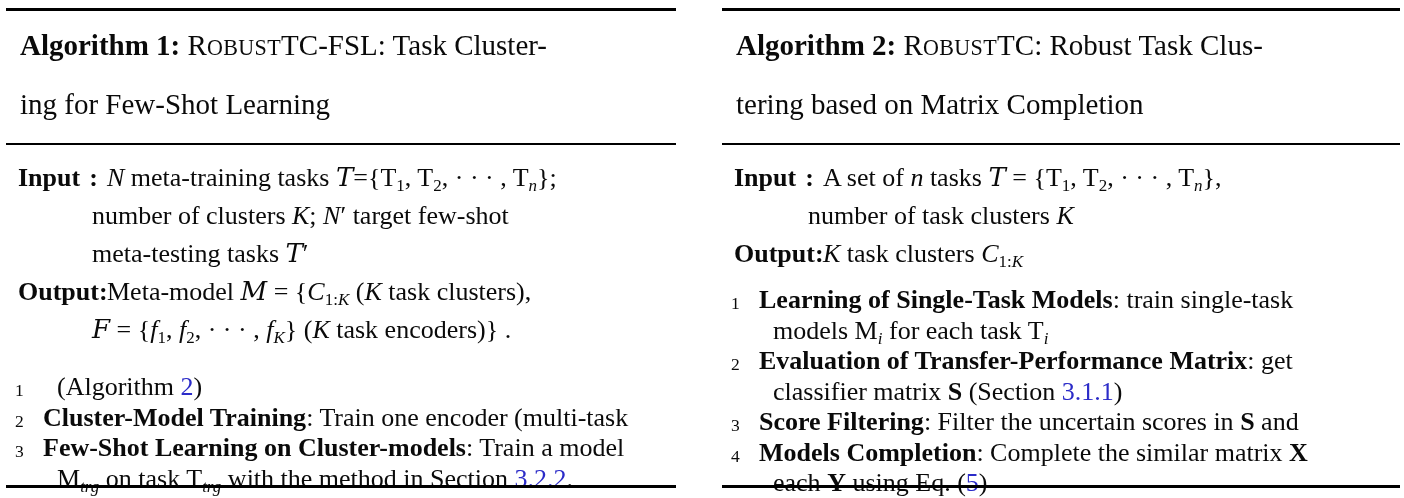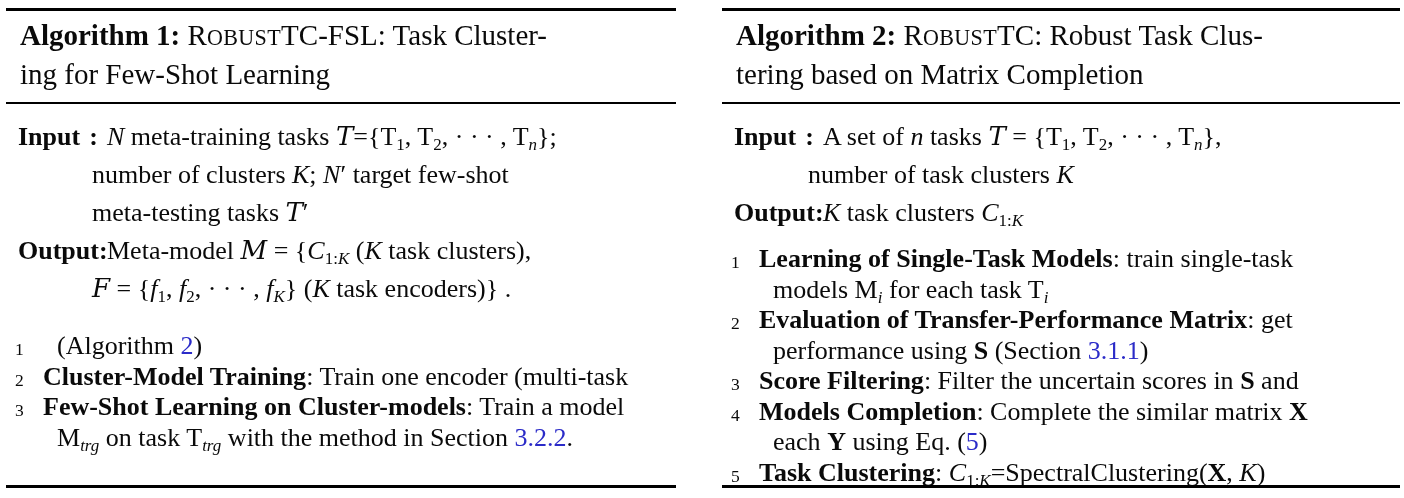--- a/index.html
+++ b/index.html
@@ -8,21 +8,21 @@
     font-family:"Liberation Serif","DejaVu Serif",serif;color:#0a0a0a;
     overflow:hidden;
   }
   .algo{position:absolute;top:8px;height:480px;}
   #alg1{left:6px;width:670px;}
   #alg2{left:722px;width:678px;}
   .rule{background:#000;}
   .rule.thick{height:3px;}
   .rule.thin{height:2px;}
   .rule.bottom{position:absolute;left:0;right:0;bottom:0;}
-  .title{padding:6px 2px 10px 14px;font-size:29px;line-height:36px;}
+  .title{padding:6px 2px 10px 14px;font-size:29px;line-height:57px;}
   .tline{white-space:nowrap;}
   .io{padding-top:9px;font-size:26px;}
   .io .line{line-height:29px;white-space:nowrap;margin-top:9px;}
   .io-first{display:flex;padding-left:12px;}
   .io-label{display:inline-flex;flex:none;width:80px;justify-content:space-between;font-weight:700;}
   .io-text{padding-left:9px;}
   .io-cont{padding-left:86px;}
   .steps{font-size:26px;}
   #alg1 .steps{margin-top:28px;}
   #alg2 .steps{margin-top:17px;}
@@ -122,21 +122,21 @@
         <span class="num">1</span>
         <div class="slines">
           <div class="line"><span class="s-b">Learning of Single-Task Models</span><span>: train single-task</span></div>
           <div class="line cont"><span>models M</span><span class="s-sub s-i">i</span><span> for each task T</span><span class="s-sub s-i">i</span></div>
         </div>
       </div>
       <div class="step">
         <span class="num">2</span>
         <div class="slines">
           <div class="line"><span class="s-b">Evaluation of Transfer-Performance Matrix</span><span>: get</span></div>
-          <div class="line cont"><span>performance using </span><span class="s-bfm">S</span><span> (Section </span><span class="s-link">3.1.1</span><span>)</span></div>
+          <div class="line cont"><span>classifier matrix </span><span class="s-bfm">S</span><span> (Section </span><span class="s-link">3.1.1</span><span>)</span></div>
         </div>
       </div>
       <div class="step">
         <span class="num">3</span>
         <div class="slines">
           <div class="line"><span class="s-b">Score Filtering</span><span>: Filter the uncertain scores in </span><span class="s-bfm">S</span><span> and</span></div>
         </div>
       </div>
       <div class="step">
         <span class="num">4</span>

